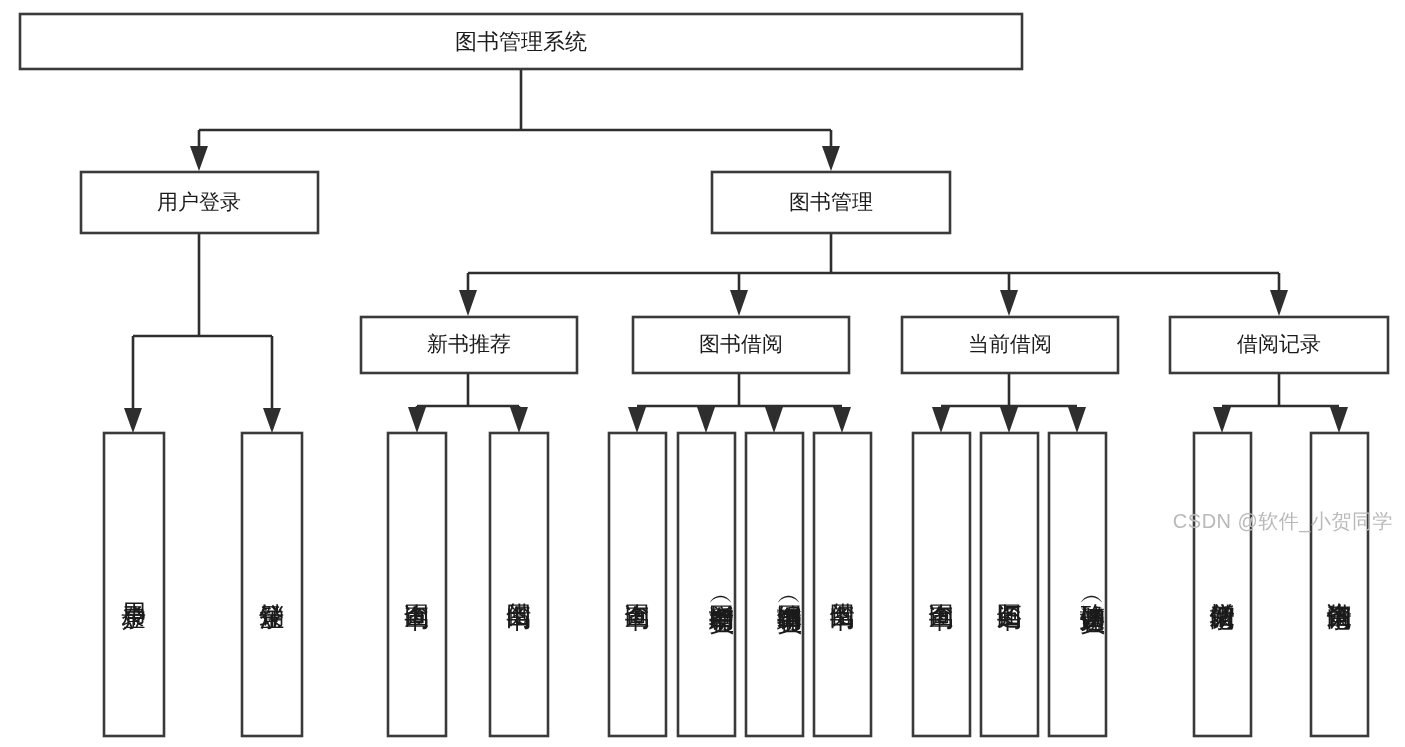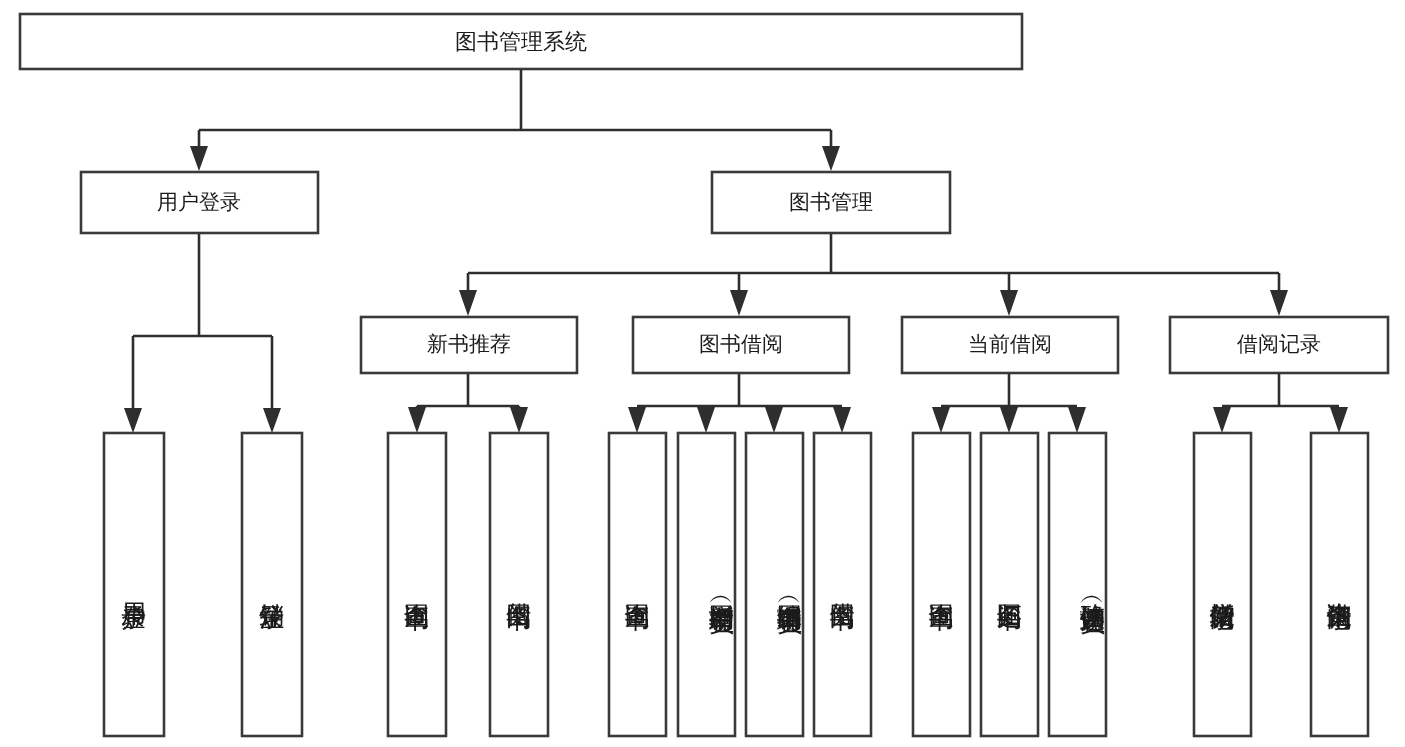--- a/index.html
+++ b/index.html
@@ -218,14 +218,15 @@
   <div class="vlabel" style="left:746px; top:433px; width:57px; height:303px; align-items:flex-start; padding-top:8px; box-sizing:border-box;">编辑图书（管理员）</div>
   <div class="vlabel" style="left:814px; top:433px; width:57px; height:303px;">借阅图书</div>
 
   <div class="vlabel" style="left:913px; top:433px; width:57px; height:303px;">查询图书</div>
   <div class="vlabel" style="left:981px; top:433px; width:57px; height:303px;">归还图书</div>
   <div class="vlabel" style="left:1049px; top:433px; width:57px; height:303px; align-items:flex-start; padding-top:8px; box-sizing:border-box;">确认归还（管理员）</div>
 
   <div class="vlabel" style="left:1194px; top:433px; width:57px; height:303px;">新增借阅记录</div>
   <div class="vlabel" style="left:1311px; top:433px; width:57px; height:303px;">查询借阅记录</div>
 
+  <div class="watermark">CSDN @软件_小贺同学</div>
 
 </div>
 
 </body></html>

